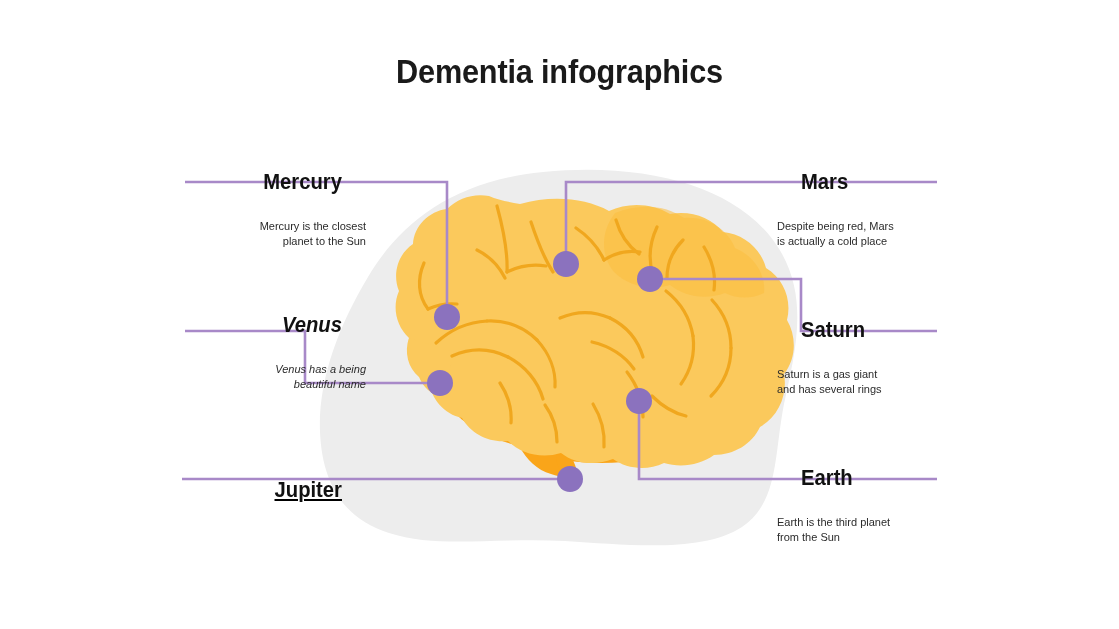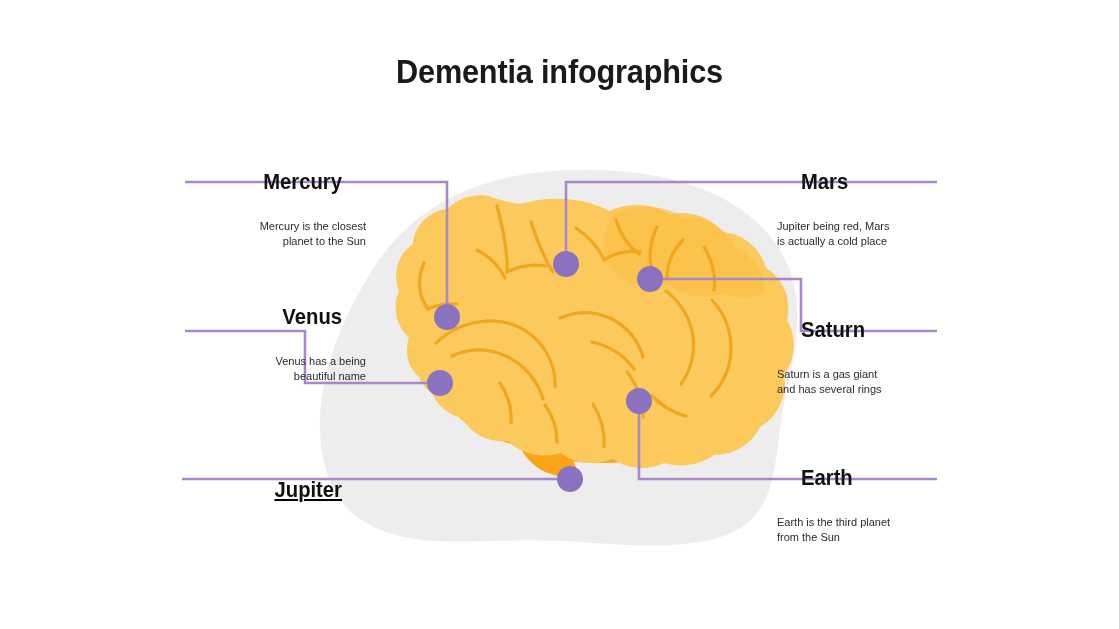--- a/index.html
+++ b/index.html
@@ -77,21 +77,21 @@
     margin-top: 26px;
     font-family: "Liberation Sans", sans-serif;
     font-size: 11px;
     font-weight: normal;
     color: #2b2b2b;
     line-height: 1.33;
     white-space: pre-line;
   }
 
   .e-mercury { top: 170px; }
-  .e-venus   { top: 305px; }
+  .e-venus   { top: 313px; font-style: italic; }
   .e-jupiter { top: 478px; text-decoration: underline; }
   .e-mars    { top: 170px; }
   .e-saturn  { top: 318px; }
   .e-earth   { top: 466px; }
 </style>
 </head>
 <body>
 
 <div id="slide">
 
@@ -224,21 +224,21 @@
     <div class="entry-desc">Venus has a being
 beautiful name</div>
   </div>
 
   <div class="entry left e-jupiter">
     <div class="entry-title">Jupiter</div>
   </div>
 
   <div class="entry right e-mars">
     <div class="entry-title">Mars</div>
-    <div class="entry-desc">Jupiter being red, Mars
+    <div class="entry-desc">Despite being red, Mars
 is actually a cold place</div>
   </div>
 
   <div class="entry right e-saturn">
     <div class="entry-title">Saturn</div>
     <div class="entry-desc">Saturn is a gas giant
 and has several rings</div>
   </div>
 
   <div class="entry right e-earth">

